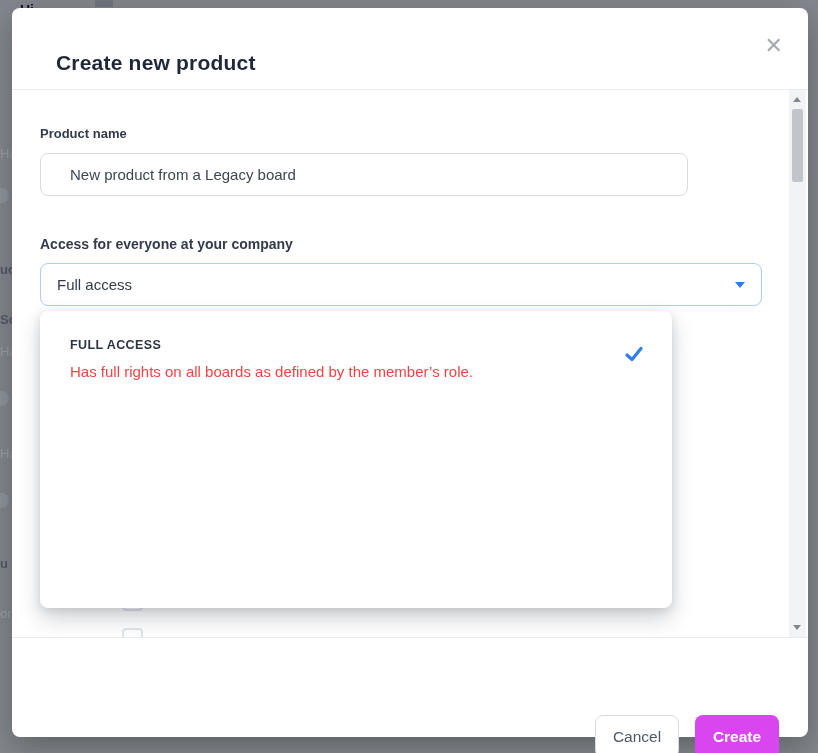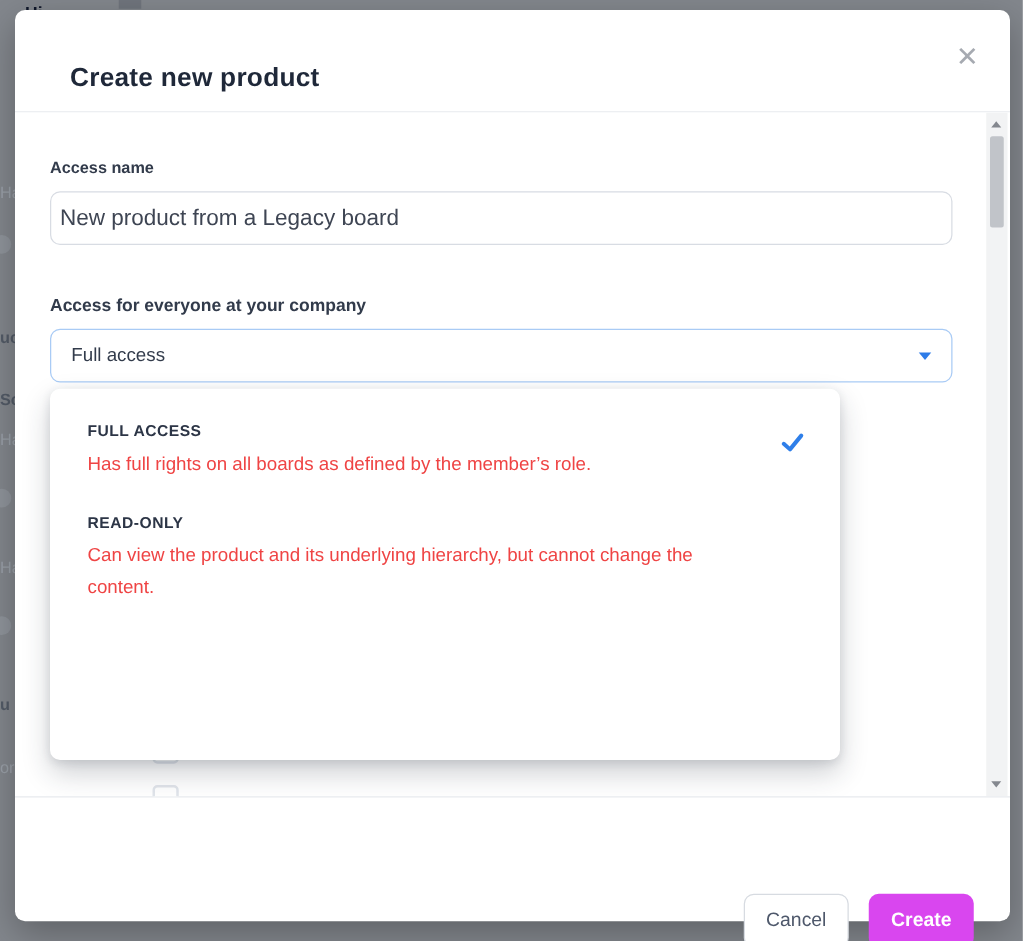--- a/index.html
+++ b/index.html
@@ -23,23 +23,23 @@
   .close{position:absolute;right:25px;top:27px;font-size:22px;line-height:22px;color:#a6aab1;
          cursor:pointer;}
   .header-divider{position:absolute;top:81px;left:0;right:0;height:1px;background:#e7eaee;}
 
   .modal-body{position:absolute;top:82px;left:0;width:796px;height:547px;overflow:hidden;background:#fff;}
 
   .field-label{position:absolute;left:28px;font-weight:700;color:#323b4b;}
   .label-product{top:36px;font-size:13px;}
   .label-access{top:146px;font-size:14px;}
 
-  .text-input{position:absolute;left:28px;top:63px;width:722px;height:43px;box-sizing:border-box;
-              border:1px solid #d8dce3;border-radius:8px;background:#fff;padding:0 7px;
-              font-family:inherit;font-size:18px;color:#3e4553;outline:none;}
+  .text-input{position:absolute;left:28px;top:63px;width:648px;height:43px;box-sizing:border-box;
+              border:1px solid #d8dce3;border-radius:8px;background:#fff;padding:0 29px;
+              font-family:inherit;font-size:15px;color:#3e4553;outline:none;}
 
   .select{position:absolute;left:28px;top:173px;width:722px;height:43px;box-sizing:border-box;
           border:1px solid #a9cbf5;border-radius:8px;background:#fff;display:flex;align-items:center;
           padding:0 16px;font-size:15px;color:#323b4b;cursor:pointer;}
   .caret{margin-left:auto;width:0;height:0;border-left:5px solid transparent;
          border-right:5px solid transparent;border-top:6px solid #2e7ce8;}
 
   
   .chk{position:absolute;left:110px;width:21px;background:#fff;border:2px solid #e1e5eb;
        border-radius:4px;box-sizing:border-box;z-index:1;}
@@ -92,44 +92,40 @@
   <div class="bg-seam"></div>
 
   <div class="modal">
 
     <h1 class="modal-title">Create new product</h1>
     <span class="close">✕</span>
     <div class="header-divider"></div>
 
     <div class="modal-body">
 
-      <label class="field-label label-product">Access name</label>
+      <label class="field-label label-product">Product name</label>
       <input class="text-input" type="text" value="New product from a Legacy board" style="">
 
       <label class="field-label label-access">Access for everyone at your company</label>
       <div class="select">
         <span>Full access</span>
         <span class="caret"></span>
       </div>
 
       <div class="chk chk1"></div>
       <div class="chk chk2"></div>
 
       <div class="dropdown">
         <div class="option">
           <div class="option-title">FULL ACCESS</div>
           <div class="option-desc">Has full rights on all boards as defined by the member’s role.</div>
           <svg class="check" width="20" height="20" viewBox="0 0 20 20">
             <path d="M3 11 L8 15.5 L17 4.5" stroke="#2f7fe9" stroke-width="3.2" fill="none" stroke-linecap="round" stroke-linejoin="round"></path>
           </svg>
         </div>
-        <div class="option">
-          <div class="option-title">READ-ONLY</div>
-          <div class="option-desc">Can view the product and its underlying hierarchy, but cannot change the content.</div>
-        </div>
       </div>
 
       <div class="scrollbar">
         <div class="sb-arrow up"></div>
         <div class="sb-thumb"></div>
         <div class="sb-arrow down"></div>
       </div>
     </div>
 
     <div class="modal-footer">

